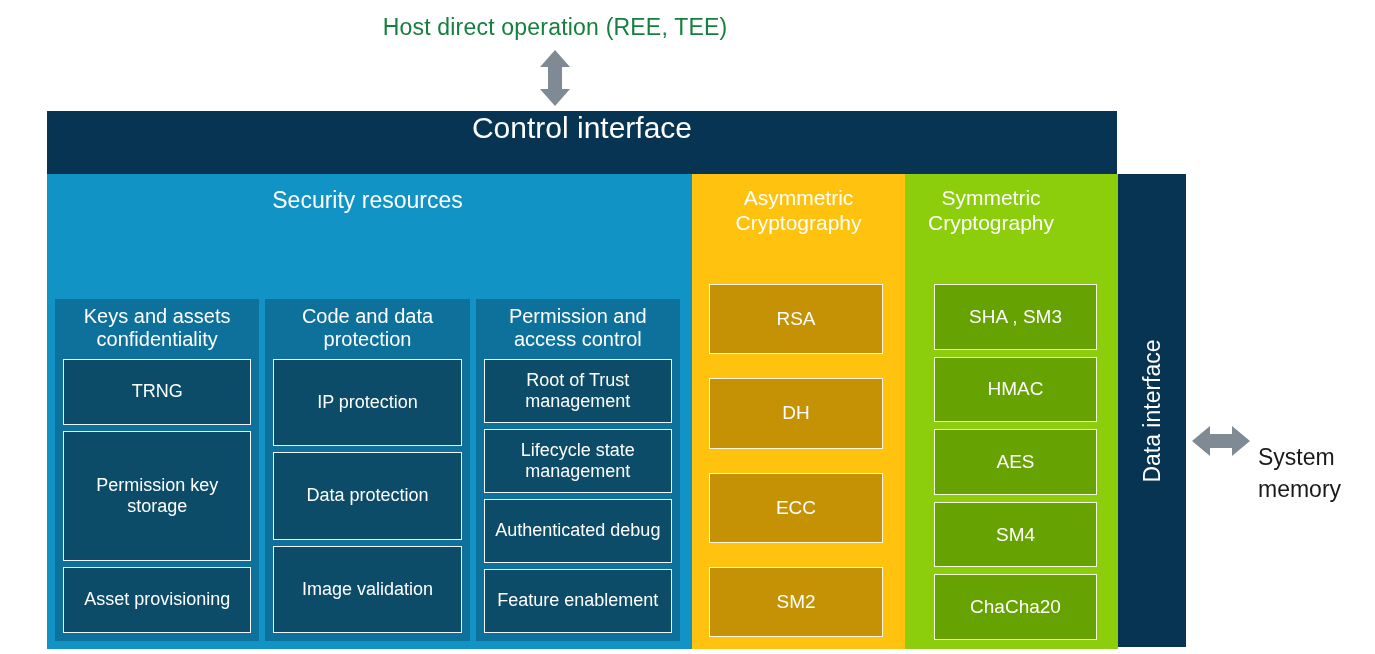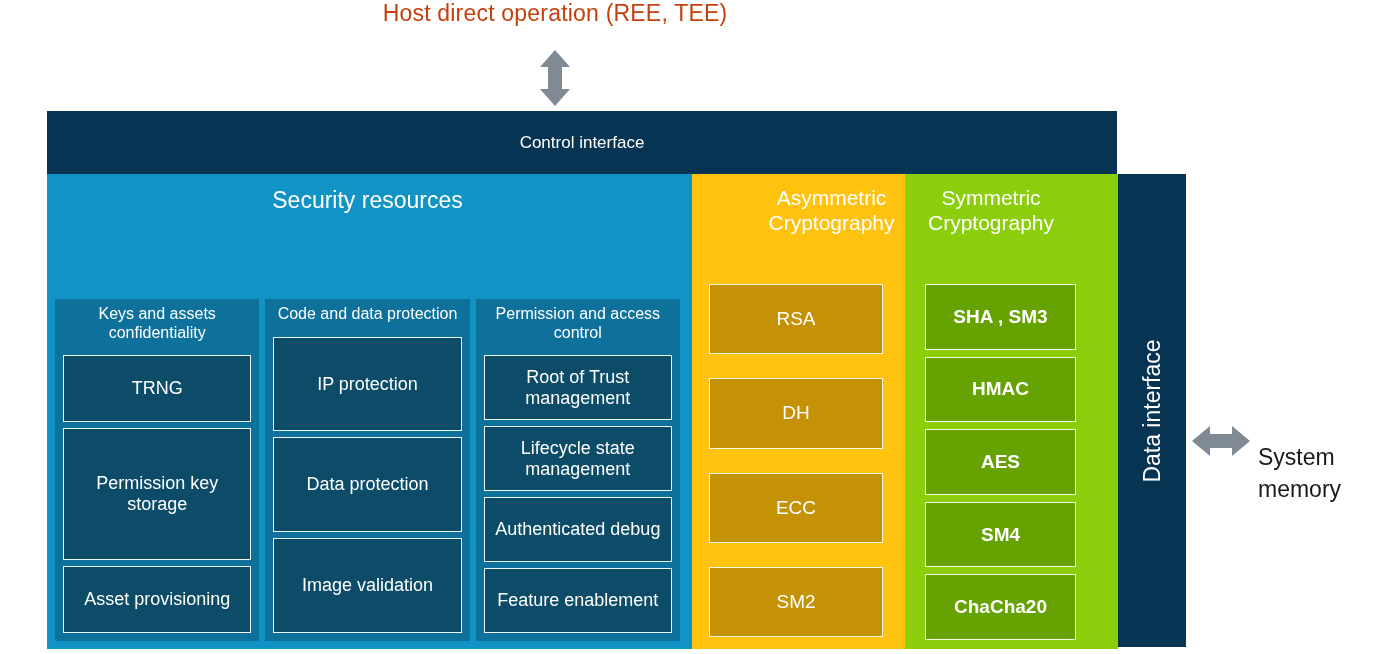--- a/index.html
+++ b/index.html
@@ -13,25 +13,25 @@
     position: relative;
     overflow: hidden;
     font-family: "Liberation Sans", sans-serif;
     color: #111111;
   }
 
   
   #host-label {
     position: absolute;
     left: 0;
-    top: 0;
+    top: 14px;
     width: 1110px;
     text-align: center;
     font-size: 23px;
-    color: #c2410c;
+    color: #15803d;
     letter-spacing: .2px;
   }
   #host-arrow {
     position: absolute;
     left: 539px;
     top: 50px;
     width: 32px;
     height: 56px;
   }
 
@@ -47,23 +47,23 @@
   
   #control-interface {
     position: absolute;
     left: 0;
     top: 0;
     width: 1070px;
     height: 63px;
     background: #073453;
     color: #ffffff;
     display: flex;
-    align-items: center;
+    align-items: flex-start;
     justify-content: center;
-    font-size: 17px;
+    font-size: 30px;
   }
 
   
   #columns {
     position: absolute;
     left: 0;
     top: 63px;
     width: 1139px;
     height: 475px;
   }
@@ -98,24 +98,24 @@
   .sr-panel {
     flex: 1 1 0;
     background: #0e719b;
     display: flex;
     flex-direction: column;
     padding: 6px 8px 8px 8px;
     box-sizing: border-box;
   }
   .sr-panel-title {
     color: #ffffff;
-    font-size: 16px;
+    font-size: 20px;
     text-align: center;
     line-height: 1.17;
-    padding-bottom: 13px;
+    padding-bottom: 7px;
   }
   .sr-items {
     flex: 1 1 auto;
     display: flex;
     flex-direction: column;
     gap: 6px;
   }
   .sr-box {
     border: 1px solid #eef6fa;
     background: #0c4c68;
@@ -142,21 +142,20 @@
   }
   #asymmetric-title {
     position: absolute;
     left: 0;
     top: 12px;
     width: 213px;
     text-align: center;
     font-size: 21px;
     color: #ffffff;
     line-height: 1.17;
-    margin-left: 33px;
   }
   #asym-items {
     position: absolute;
     left: 17px;
     top: 110px;
     width: 174px;
     height: 353px;
     display: flex;
     flex-direction: column;
     gap: 24px;
@@ -187,28 +186,27 @@
     left: 0;
     top: 12px;
     width: 172px;
     text-align: center;
     font-size: 21px;
     color: #ffffff;
     line-height: 1.17;
   }
   #sym-items {
     position: absolute;
-    left: 20px;
+    left: 29px;
     top: 110px;
-    width: 151px;
+    width: 163px;
     height: 356px;
     display: flex;
     flex-direction: column;
     gap: 7px;
-    font-weight: bold;
   }
   .sym-box {
     flex: 1 1 0;
     border: 1px solid #f3fade;
     background: #66a302;
     color: #ffffff;
     font-size: 19px;
     display: flex;
     align-items: center;
     justify-content: center;

